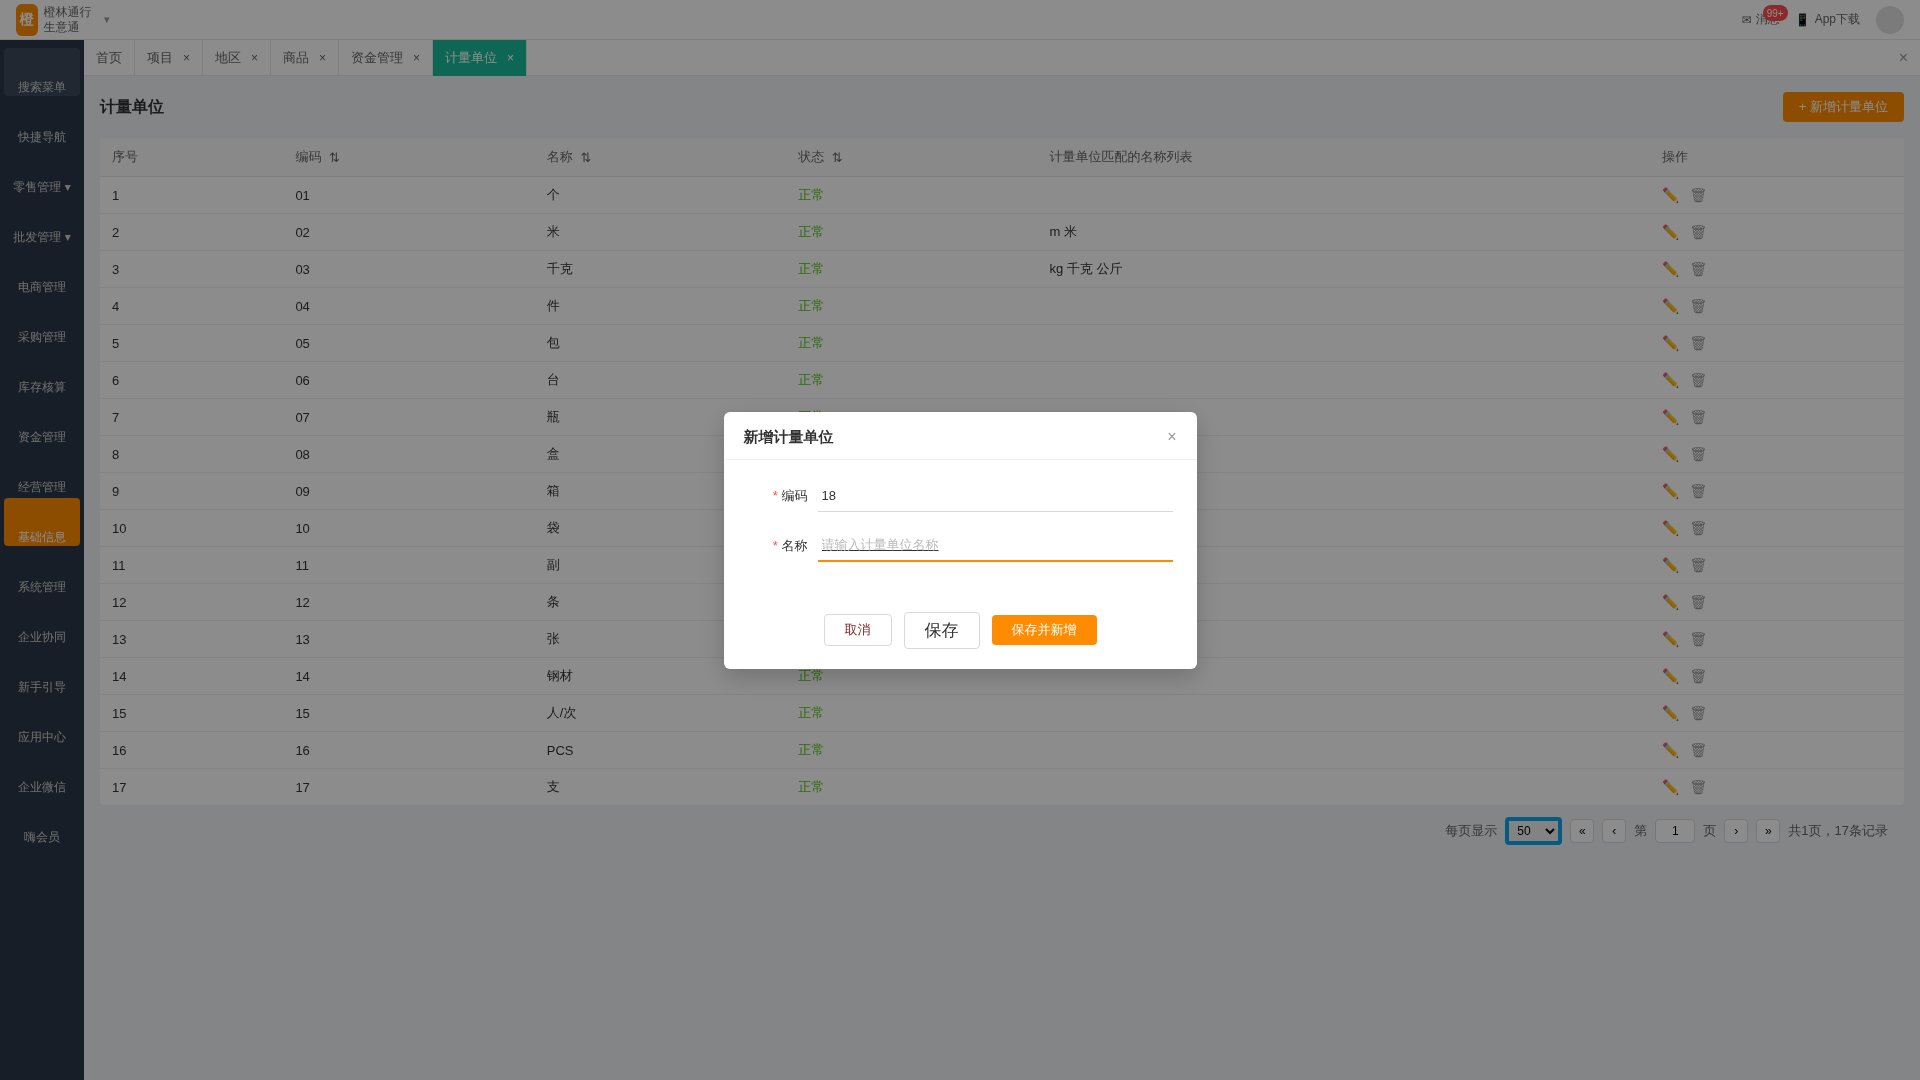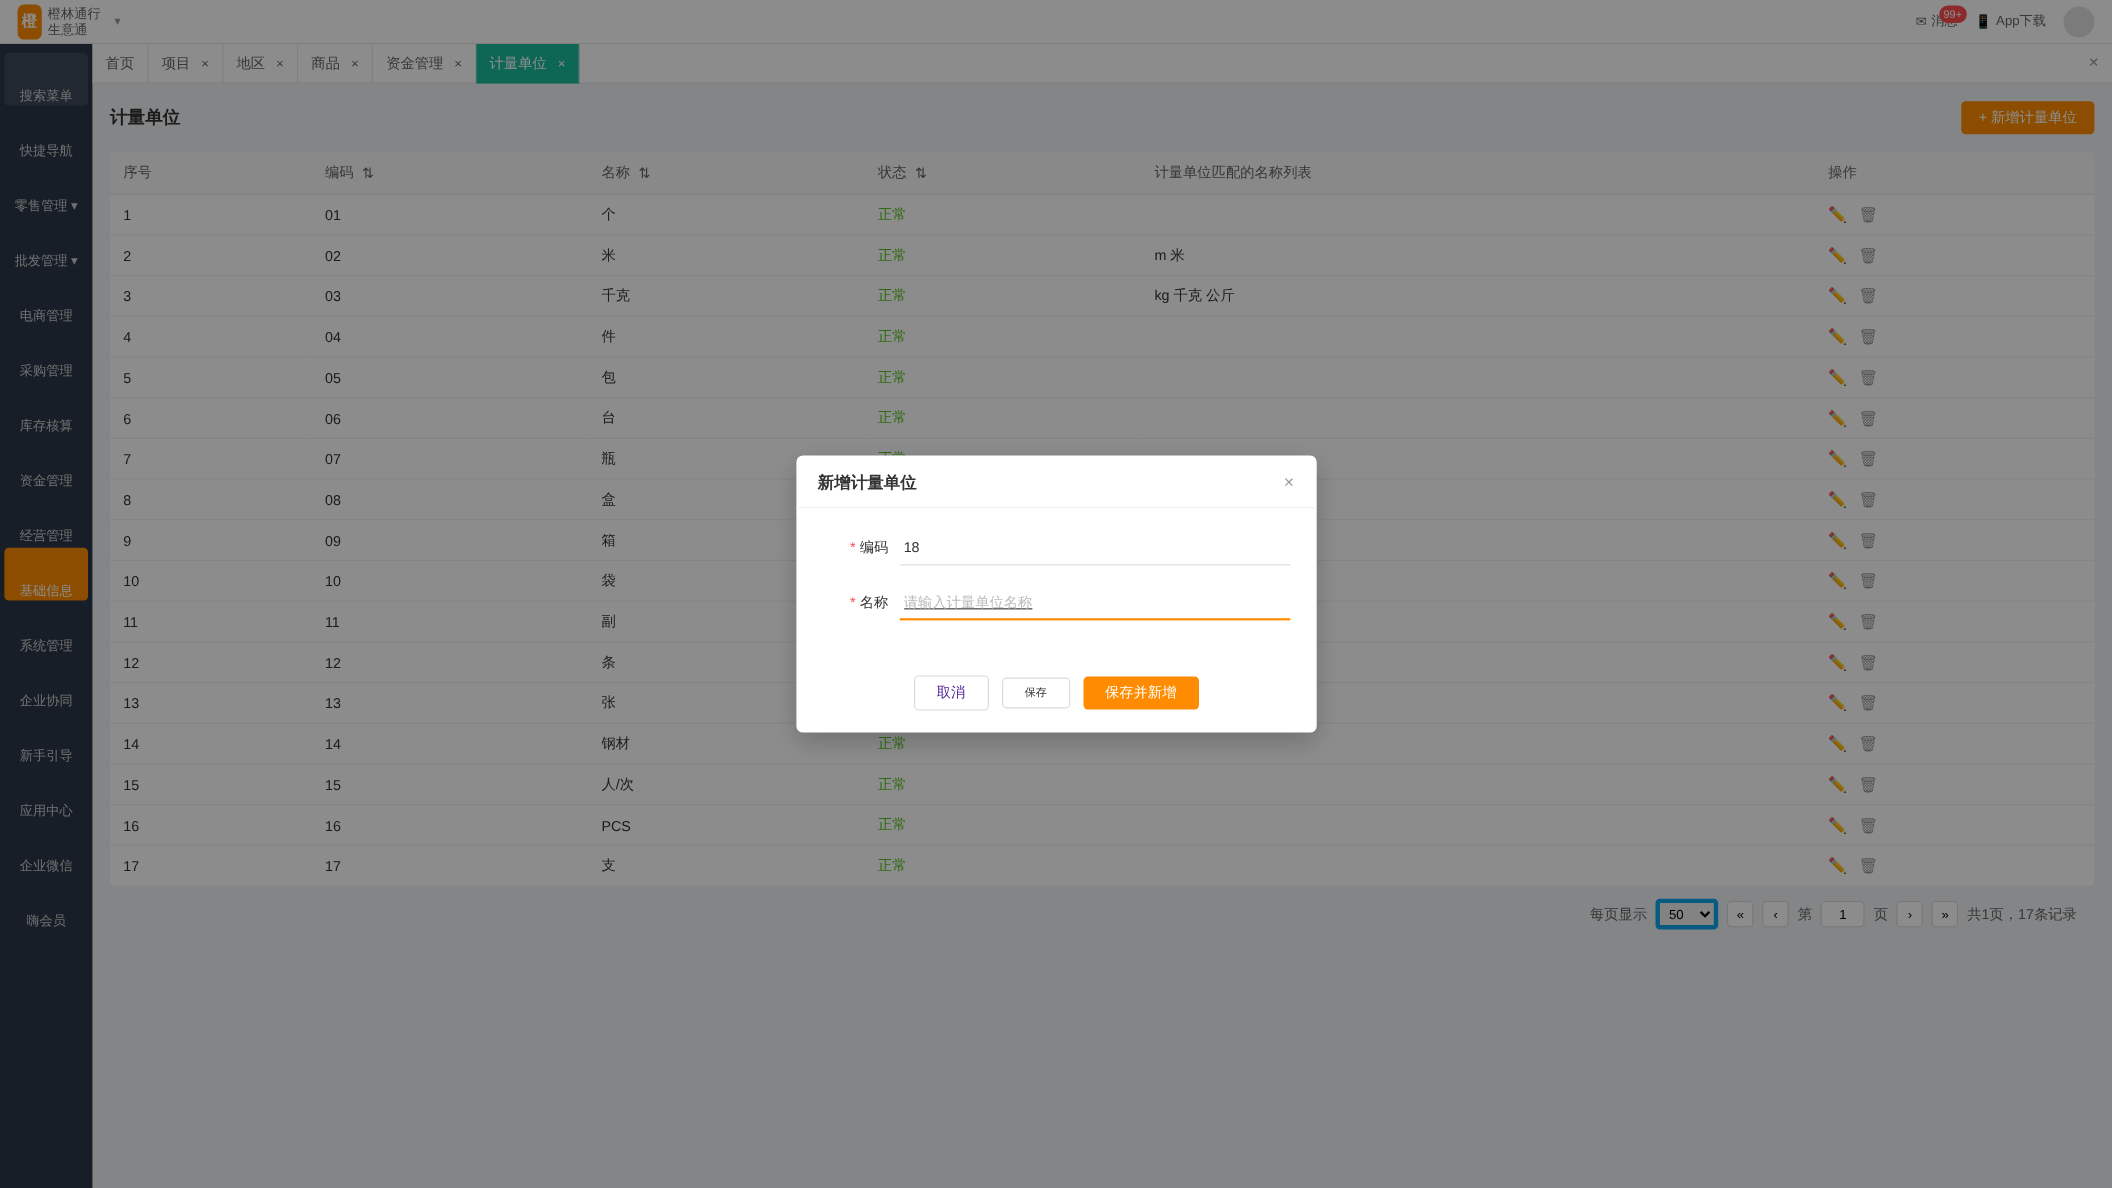--- a/index.html
+++ b/index.html
@@ -376,28 +376,28 @@
       padding: 12px 20px 20px;
       gap: 12px;
     }
     .btn-cancel {
       padding: 6px 20px;
       border: 1px solid #d9d9d9;
       background: #fff;
       border-radius: 4px;
       font-size: 13px;
       cursor: pointer;
-      color: #4c1d95;
+      color: #7f1d1d;
     }
     .btn-save {
       padding: 6px 20px;
       border: 1px solid #d9d9d9;
       background: #fff;
       border-radius: 4px;
-      font-size: 10px;
+      font-size: 17px;
       cursor: pointer;
       color: #333;
     }
     .btn-save-add {
       padding: 6px 20px;
       background: #ff8c00;
       color: #fff;
       border: none;
       border-radius: 4px;
       font-size: 13px;

